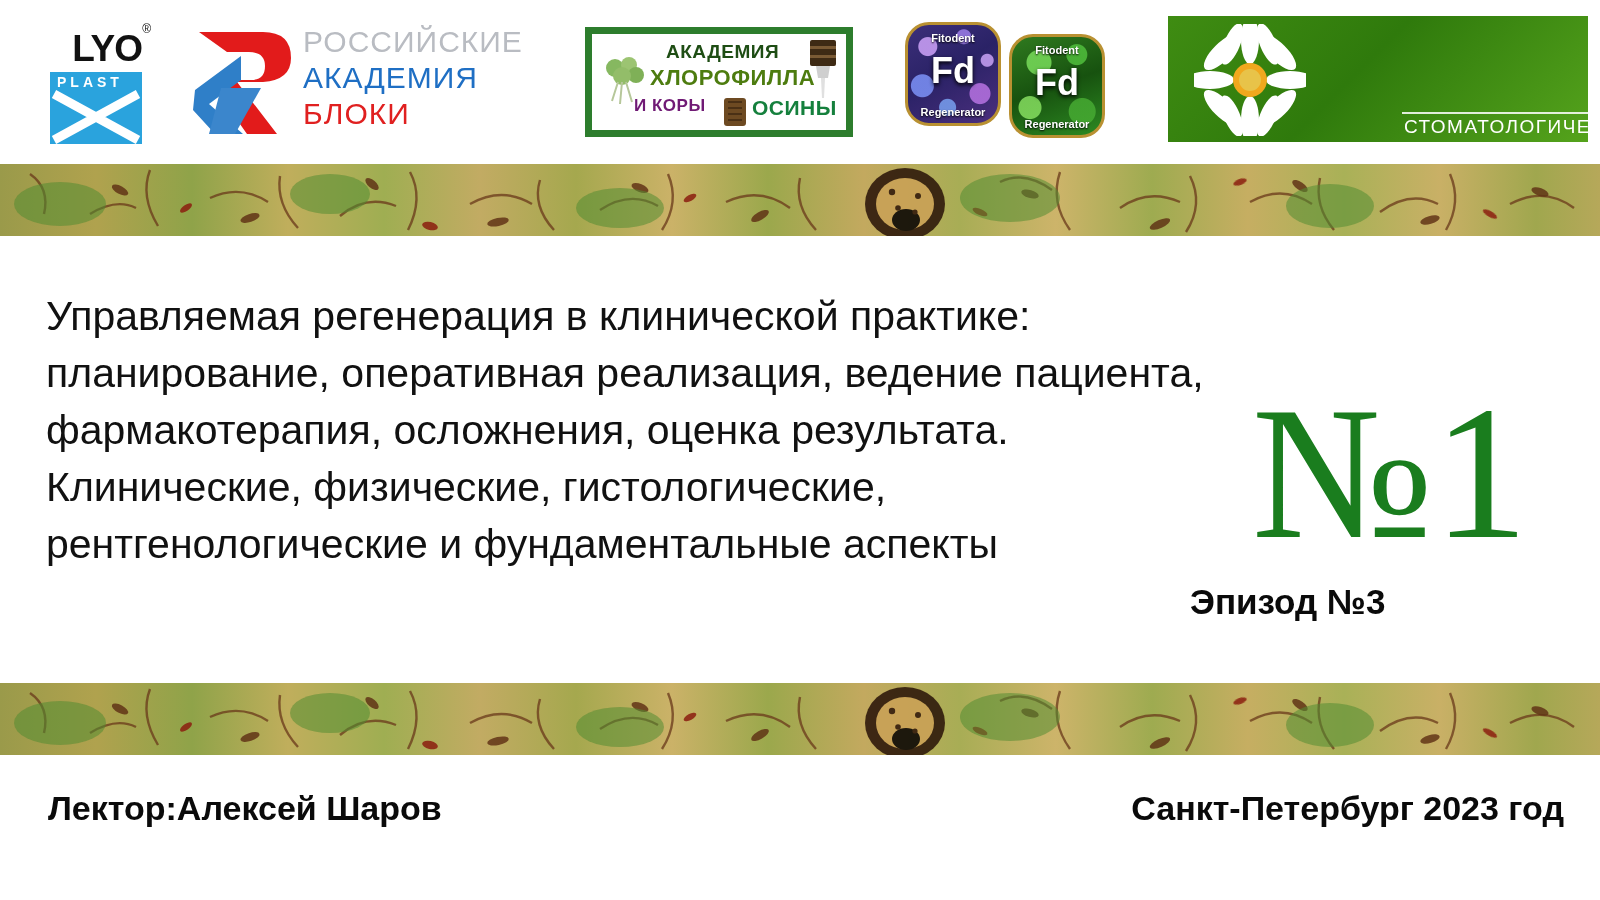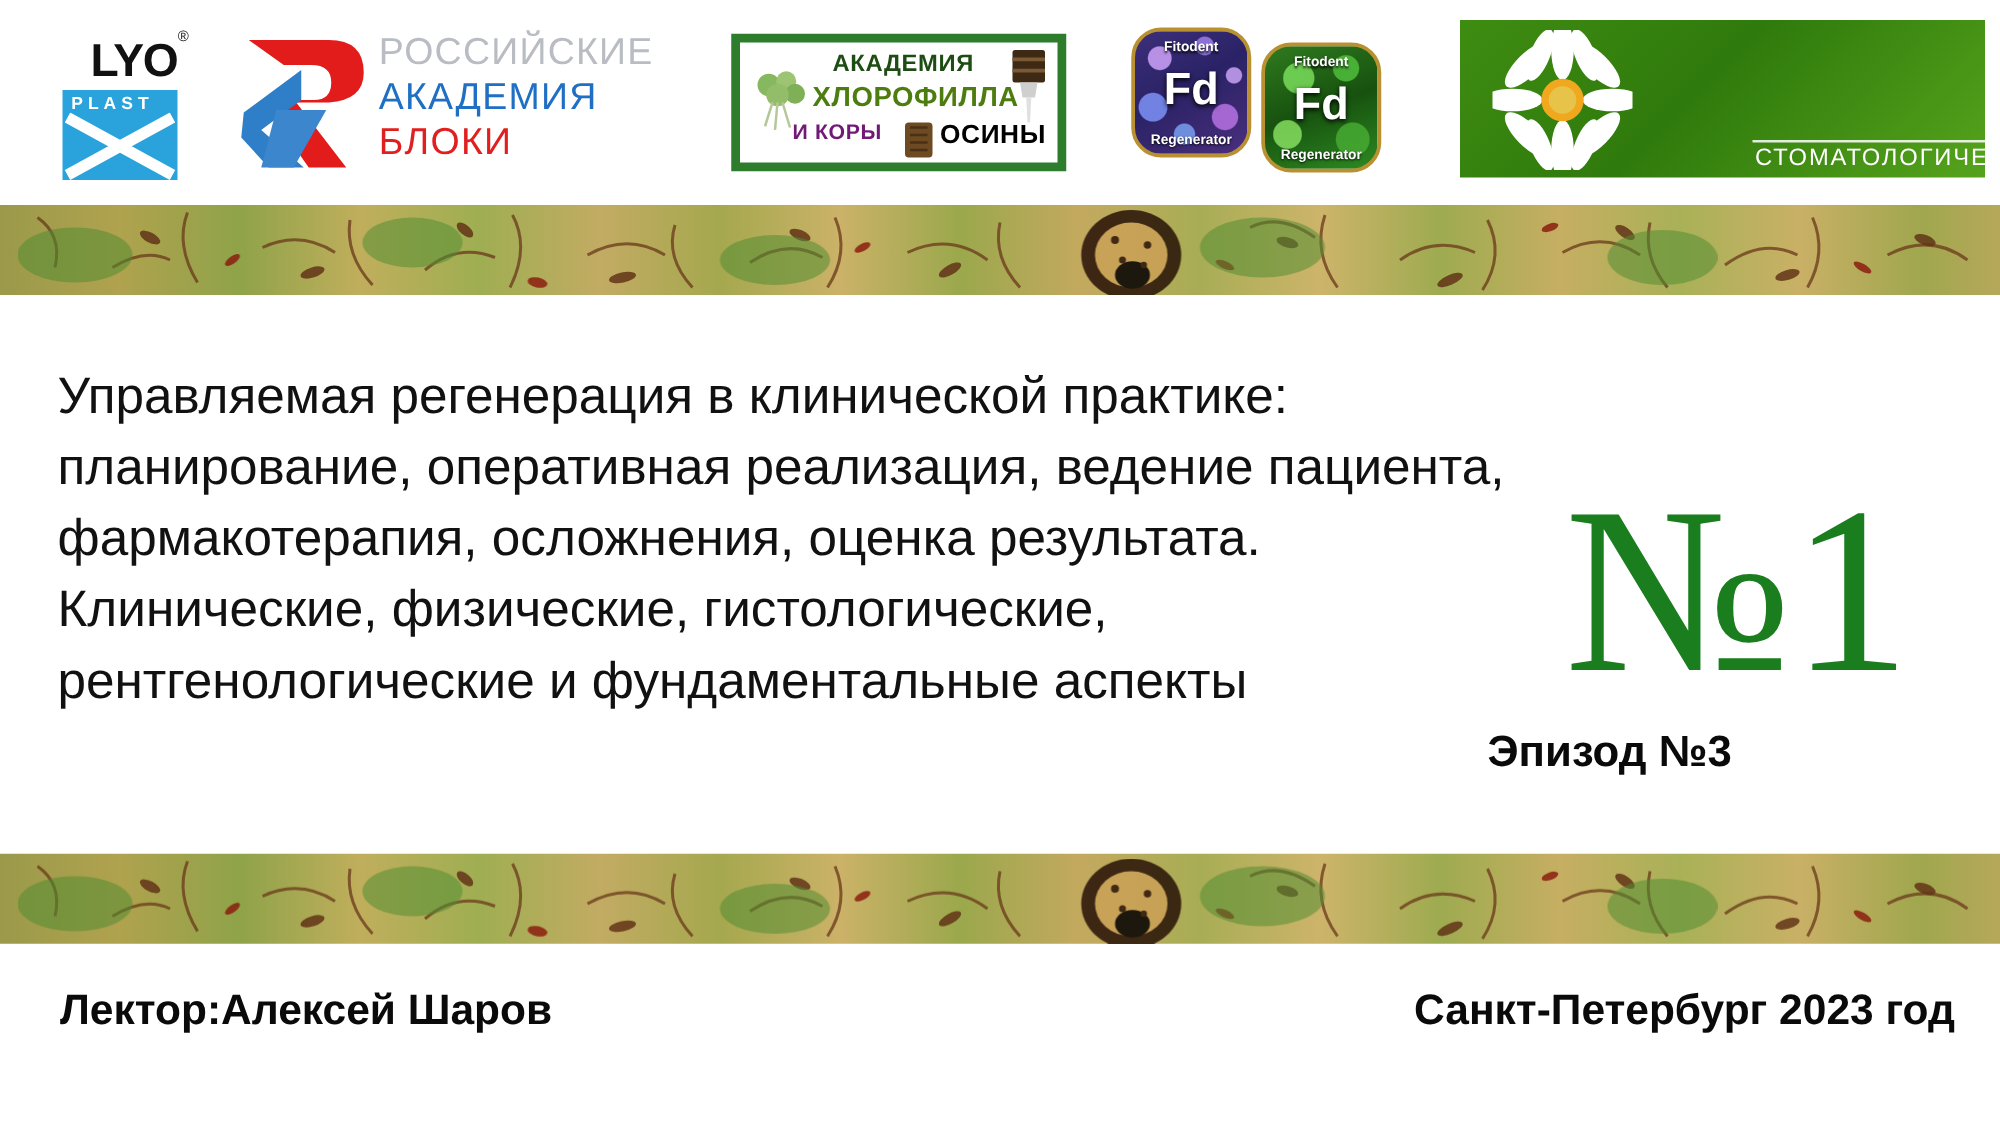--- a/index.html
+++ b/index.html
@@ -49,21 +49,21 @@
 
   
   .acad{
     position:absolute;left:585px;top:27px;width:268px;height:110px;
     background:#fff;border:7px solid #2d7d2d;box-sizing:border-box;
   }
   .acad-in{position:absolute;inset:0;padding:4px 6px;box-sizing:border-box;}
   .acad-l1{position:absolute;left:74px;top:7px;font-size:19px;font-weight:bold;color:#1e4d14;letter-spacing:.5px;}
   .acad-l2{position:absolute;left:58px;top:31px;font-size:22px;font-weight:bold;color:#4d7c0f;letter-spacing:.5px;}
   .acad-l3{position:absolute;left:22px;top:62px;font-size:17px;font-weight:bold;color:#701a75;letter-spacing:.5px;margin-left:20px;}
-  .acad-l4{position:absolute;left:160px;top:62px;font-size:21px;font-weight:bold;color:#000000;letter-spacing:.5px;}
+  .acad-l4{position:absolute;left:160px;top:62px;font-size:21px;font-weight:bold;color:#15803d;letter-spacing:.5px;}
   .broccoli{position:absolute;left:10px;top:20px;width:46px;height:52px;}
   .brush{position:absolute;right:6px;top:4px;width:34px;height:62px;}
   .bark{position:absolute;left:130px;top:62px;width:26px;height:32px;}
 
   
   .fito{position:absolute;left:905px;top:22px;width:215px;height:126px;}
   .fcard{position:absolute;width:96px;height:104px;border-radius:24px;
     border:3px solid #b99132;box-sizing:border-box;overflow:hidden;}
   .fcard-a{left:0px;top:0px;
     background:

